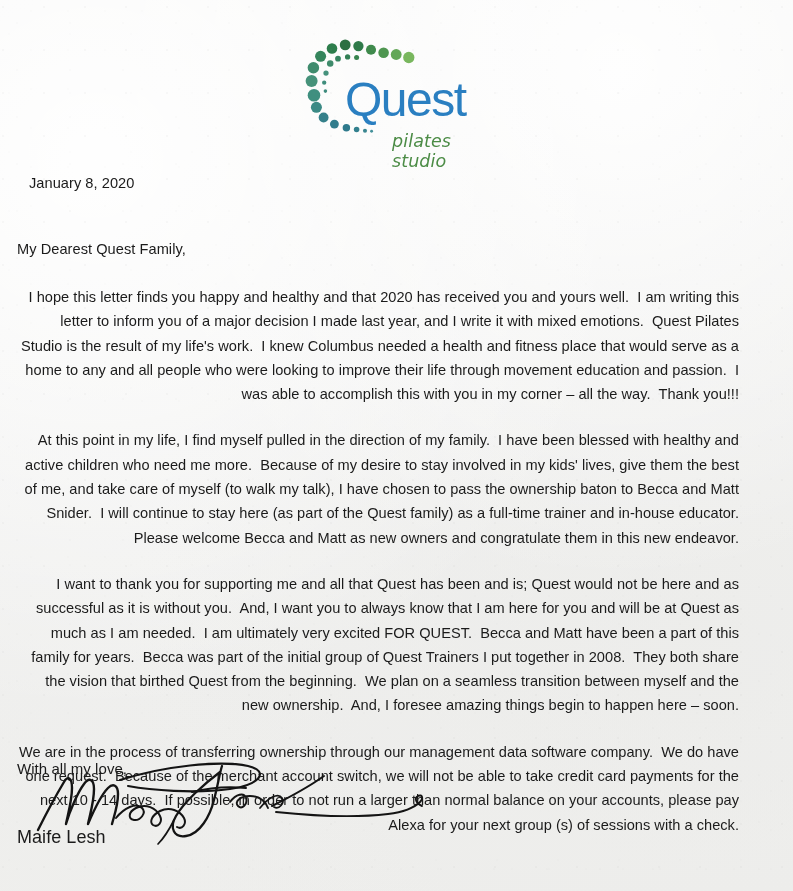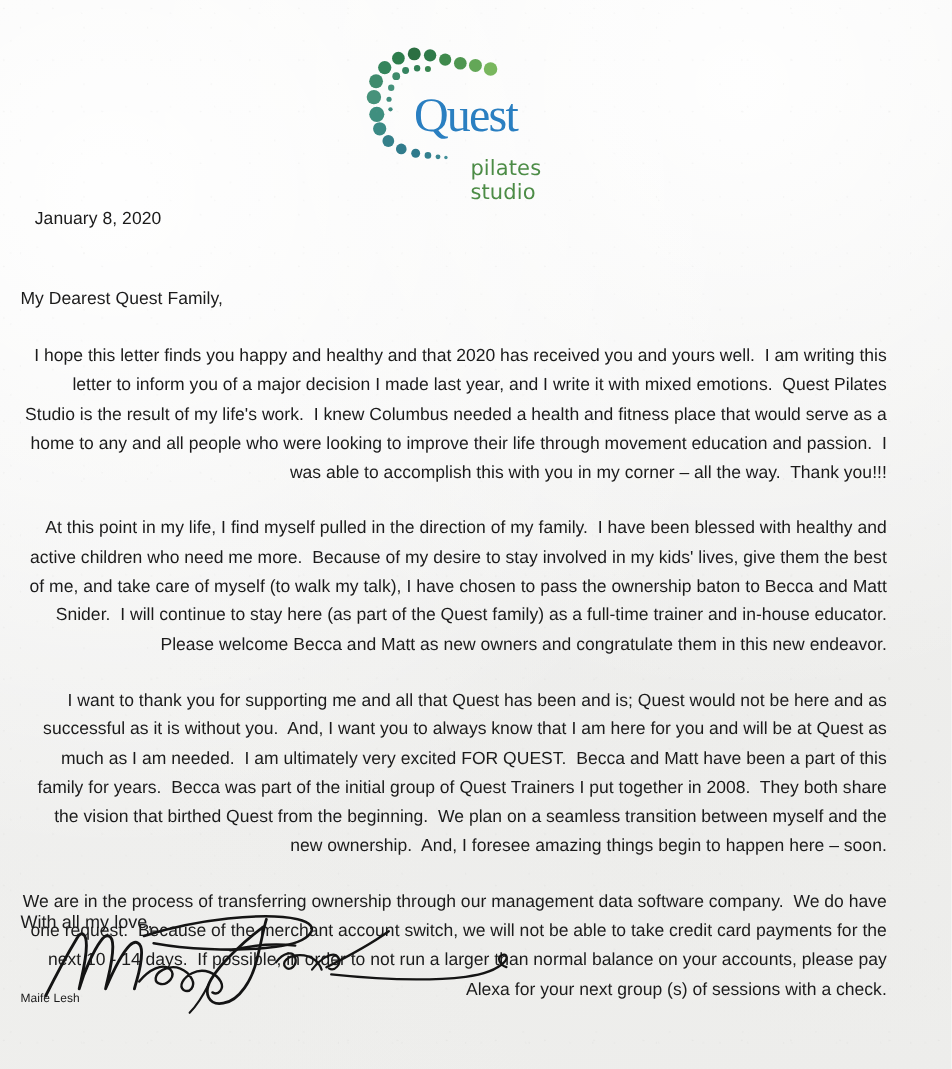--- a/index.html
+++ b/index.html
@@ -71,37 +71,38 @@
     left: 49px;
     top: 51px;
     width: 140px;
     height: 72px;
   }
 
   .logo-quest {
     position: absolute;
     left: 0;
     top: 0;
-    font-family: Liberation Serif, serif;
-    font-size: 40px;
+    font-family: Liberation Sans, sans-serif;
+    font-size: 48px;
     font-weight: 400;
     letter-spacing: -1.5px;
     line-height: 1;
     color: #2a7fc1;
   }
 
   .logo-tagline {
     position: absolute;
     left: 47px;
     top: 55px;
     font-family: "DejaVu Sans", "Liberation Sans", sans-serif;
     font-size: 17.5px;
     font-weight: 400;
     letter-spacing: 0.1px;
     color: #4c8c46;
+    font-style: italic;
   }
 
   
   .letter-body {
     position: absolute;
     left: 17px;
     top: 175px;
     width: 722px;
   }
 
@@ -156,21 +157,21 @@
     top: -2px;
     width: 420px;
     height: 80px;
     overflow: visible;
   }
 
   .signer-name {
     position: absolute;
     left: 0;
     top: 67px;
-    font-size: 10px;
+    font-size: 18px;
     line-height: 1.2;
     letter-spacing: 0.05px;
   }
 </style>
 </head>
 <body>
 
 <div class="page">
 
   <div class="letterhead">

